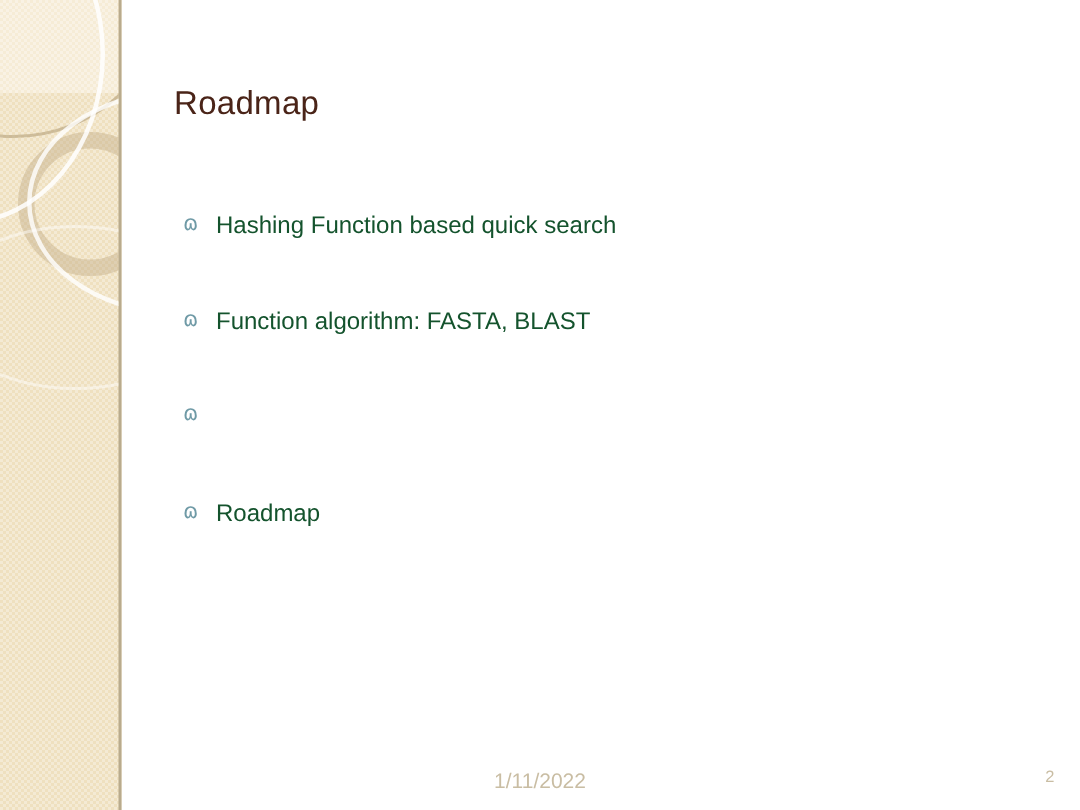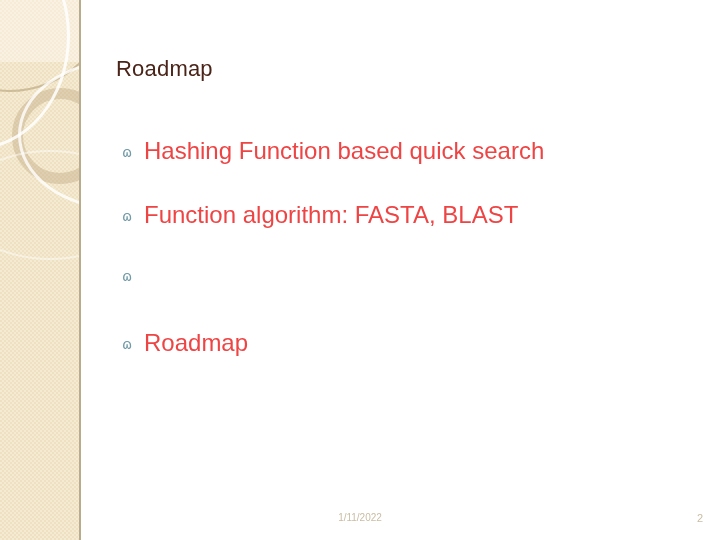--- a/index.html
+++ b/index.html
@@ -128,34 +128,34 @@
     flex: 0 0 auto;
     width: 22px;
     font-size: 14px;
     line-height: 22px;
     color: #6f9aa6;
     font-family: "DejaVu Sans", sans-serif;
     transform: translateY(-2px);
   }
   .bullet-text {
     flex: 1 1 auto;
-    font-size: 24px;
+    font-size: 16px;
     line-height: 24px;
-    color: #ef4444;
+    color: #14532d;
     white-space: nowrap;
   }
 
   
   .footer-date {
     position: absolute;
     left: 0;
     right: 0;
     top: 512px;
     text-align: center;
-    font-size: 10px;
+    font-size: 14px;
     color: #c9bda3;
   }
   .footer-page {
     position: absolute;
     right: 17px;
     top: 512px;
     font-size: 11px;
     color: #c9bda3;
   }
 </style>

